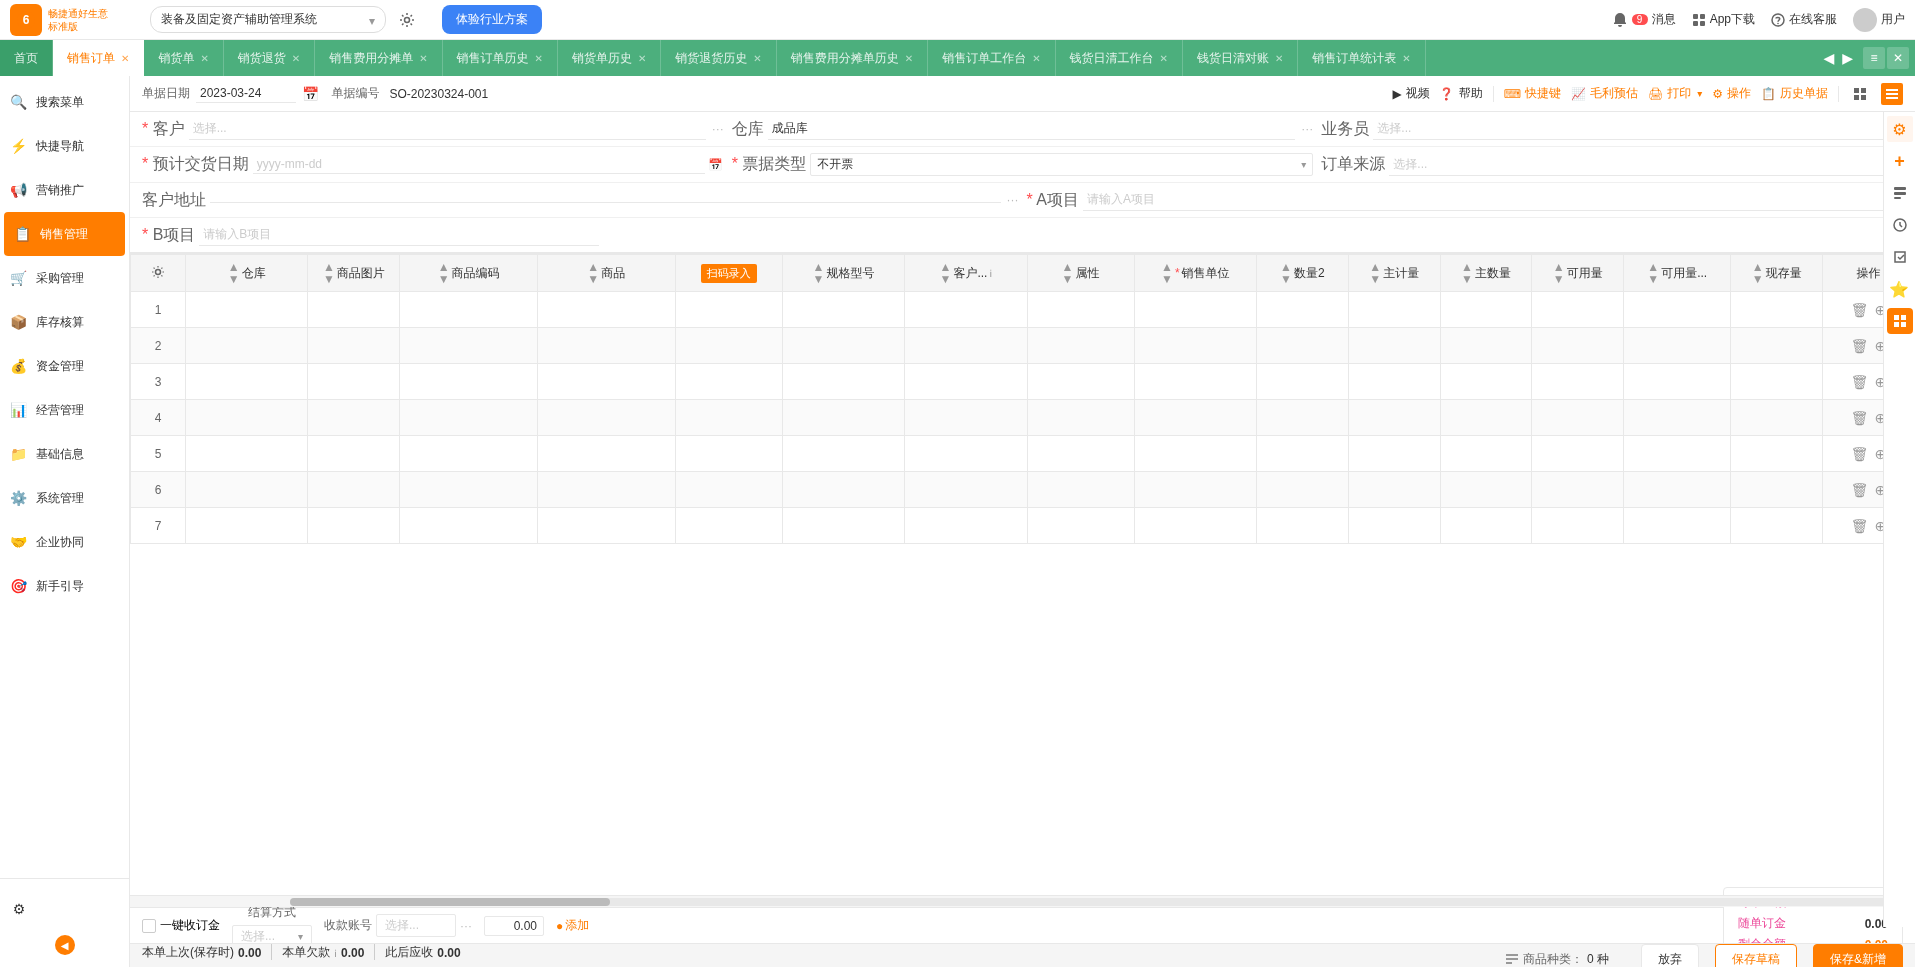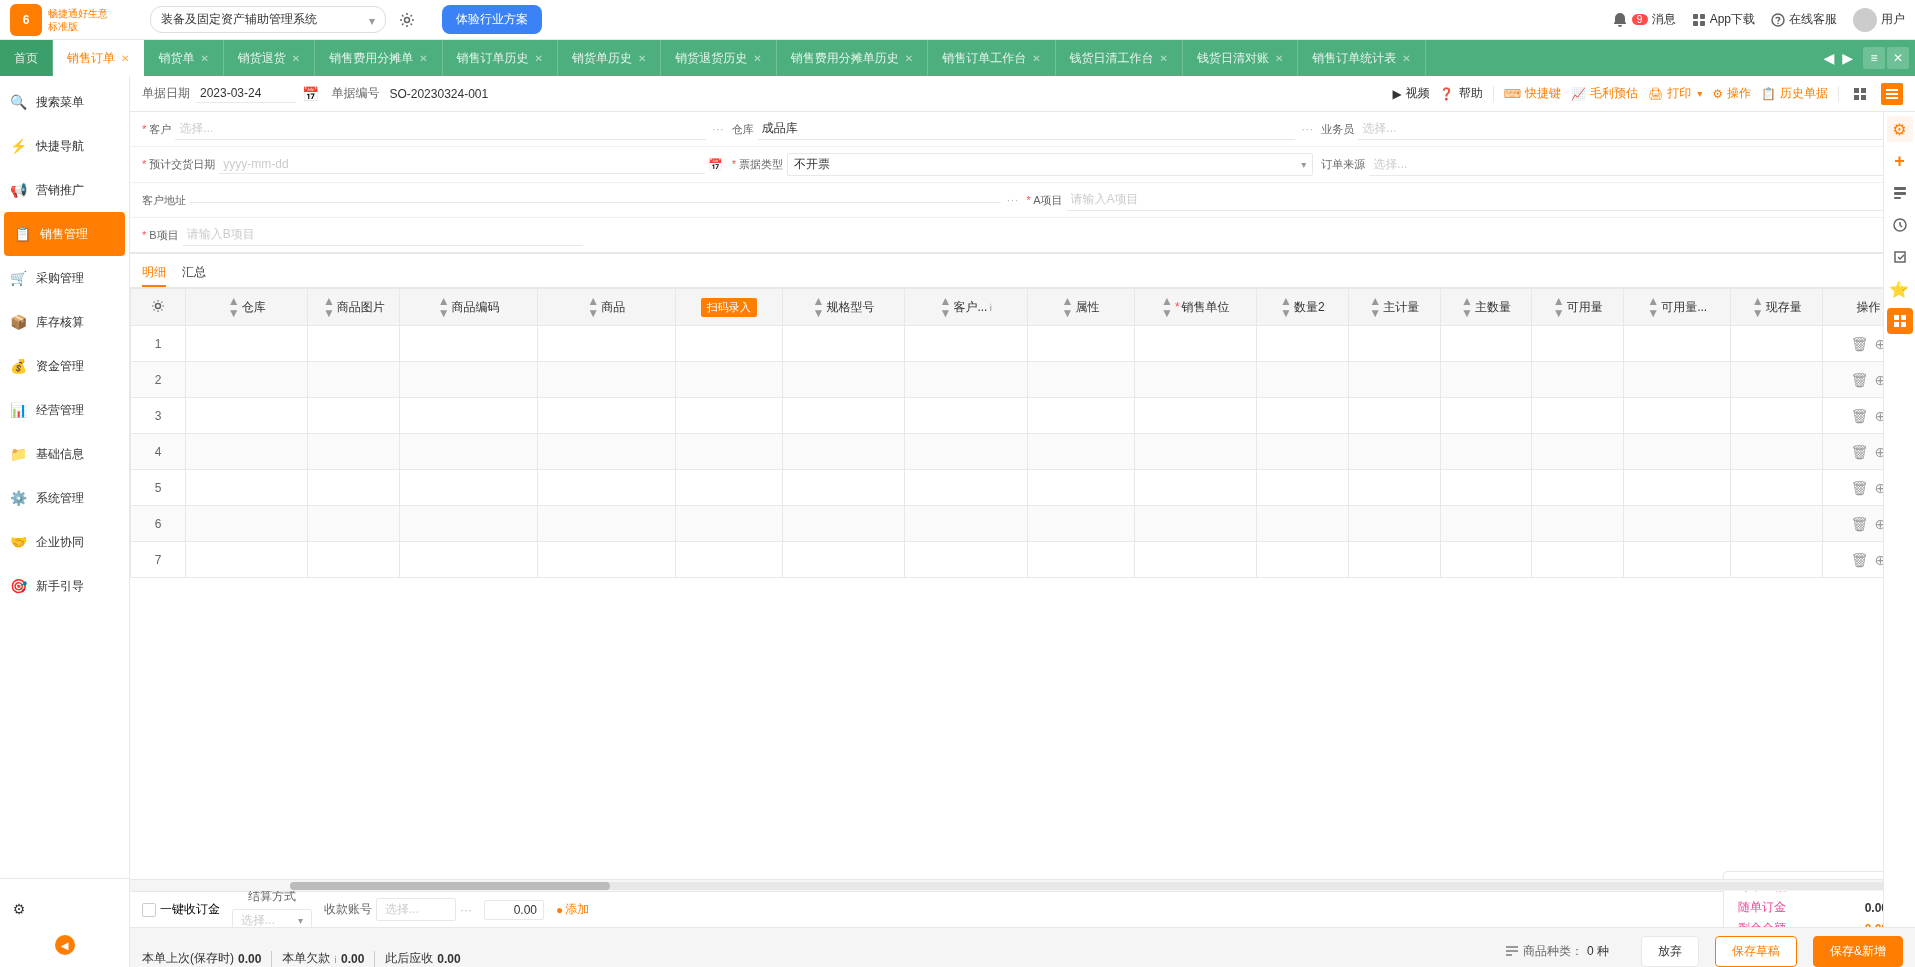--- a/index.html
+++ b/index.html
@@ -488,21 +488,21 @@
     }
 
     .field-group {
       display: flex;
       align-items: center;
       flex: 1;
       gap: 4px;
     }
     .field-label {
       color: #666;
-      font-size: 11px;
+      font-size: 16px;
       white-space: nowrap;
     }
     .field-label.req::before { content: '* '; color: #ff4d4f; }
     .field-value {
       flex: 1;
       color: #999;
       font-size: 12px;
       border-bottom: 1px solid #e8e8e8;
       padding: 2px 4px;
       min-width: 80px;
@@ -853,28 +853,20 @@
         </div>
       </div>
 
       <div class="form-area-row" style="border-bottom:2px solid #e8e8e8;justify-content:flex-end;">
         <div class="field-group">
           <span class="field-label req">B项目</span>
           <span class="field-value" style="color:#ccc;max-width:400px;">请输入B项目</span>
         </div>
       </div>
 
-      <div class="detail-tabs">
-        <div class="detail-tab active">
-          <span>明细</span>
-        </div>
-        <div class="detail-tab">
-          <span>汇总</span>
-        </div>
-      </div>
 
       <div class="table-container">
         <table class="data-table">
           <colgroup>
             <col style="width:36px">
             <col style="width:80px">
             <col style="width:60px">
             <col style="width:90px">
             <col style="width:90px">
             <col style="width:70px">
@@ -1248,21 +1240,21 @@
             <span class="order-summary-label">随单订金</span>
             <span class="order-summary-value">0.00</span>
           </div>
           <div class="order-summary-row">
             <span class="order-summary-label">剩余全额</span>
             <span class="order-summary-value orange">0.00</span>
           </div>
         </div>
       </div>
 
-      <div style="display:flex;align-items:flex-end;height:40px;padding:0 12px;background:#f5f5f5;border-top:1px solid #e8e8e8;">
+      <div style="display:flex;align-items:flex-start;height:24px;padding:0 12px;background:#f5f5f5;border-top:1px solid #e8e8e8;">
         <div class="summary-item">
           <span>本单上次(保存时)</span>
           <span class="summary-value">0.00</span>
         </div>
         <div style="width:1px;height:16px;background:#ccc;margin:0 10px;"></div>
         <div class="summary-item">
           <span>本单欠款</span>
           <span style="color:#999;cursor:pointer;font-size:10px;">ℹ</span>
           <span class="summary-value">0.00</span>
         </div>

